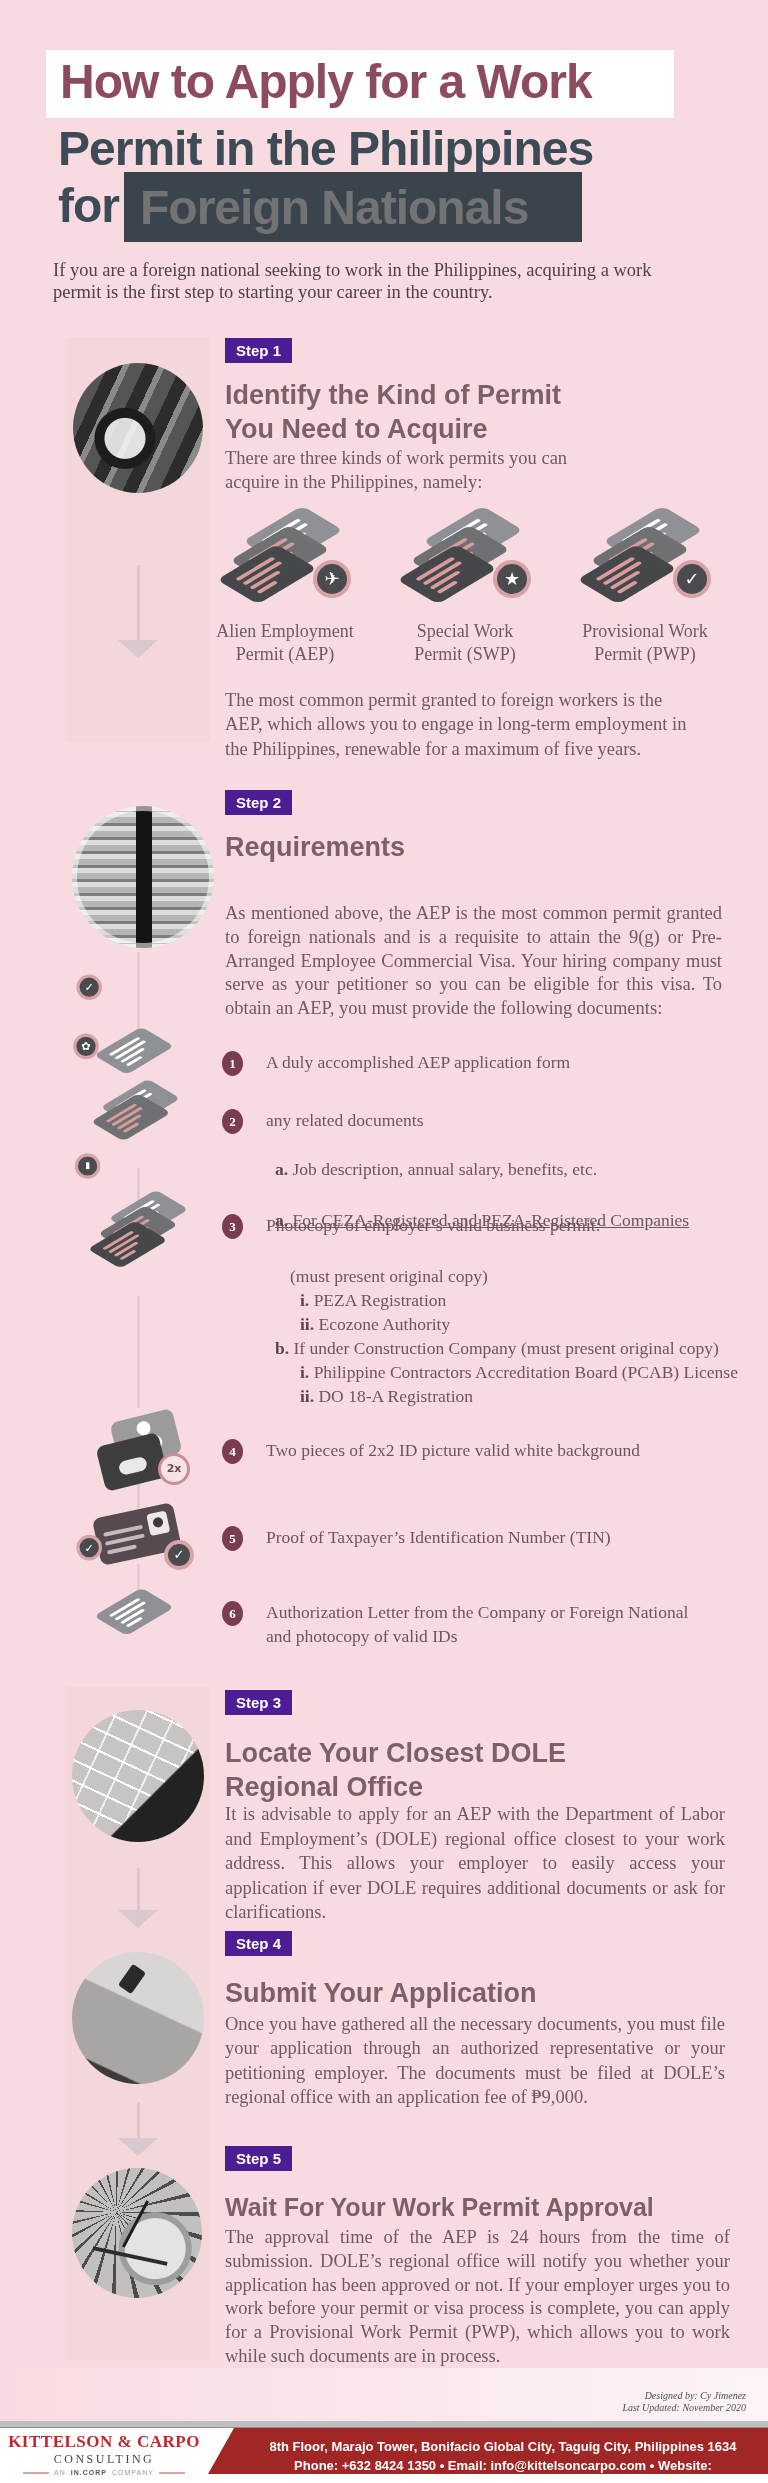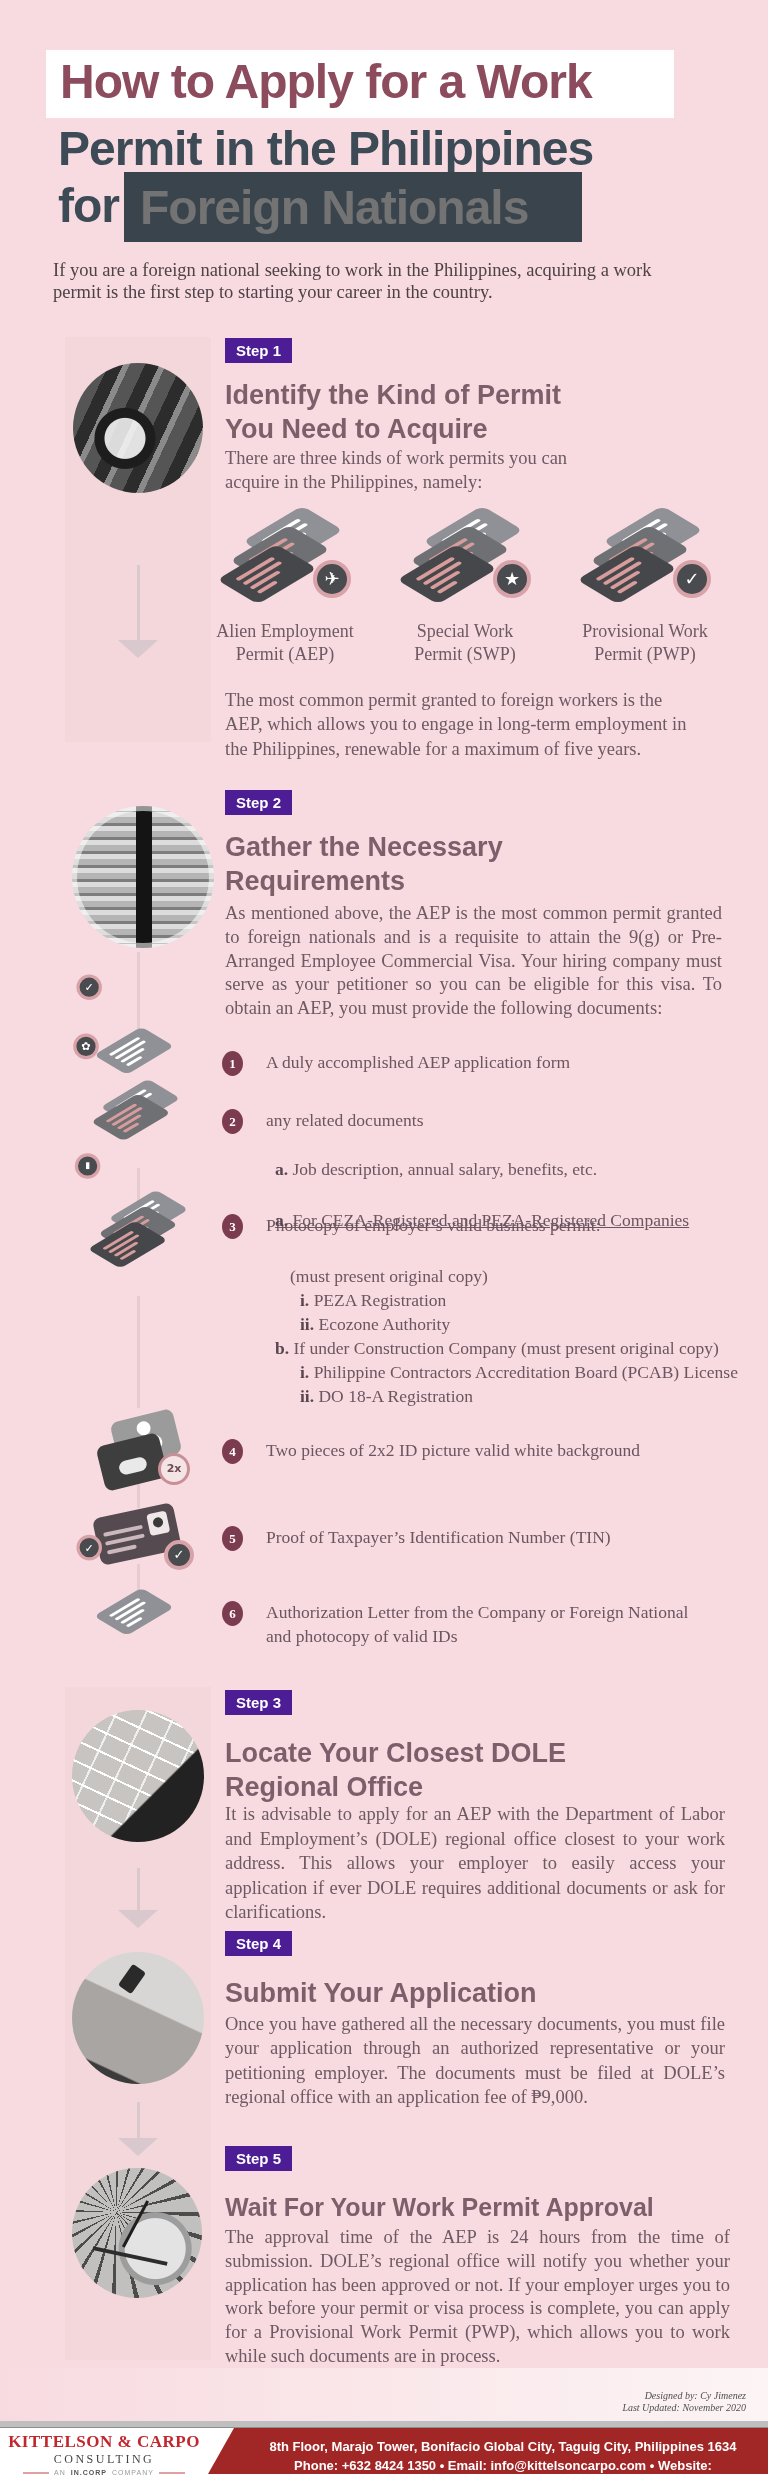--- a/index.html
+++ b/index.html
@@ -251,21 +251,20 @@
       <div>Provisional Work</div>
       <div>Permit (PWP)</div>
     </div>
   </div>
 
   <div class="abs" style="left:225px;top:688px;width:468px;font-size:18.5px;line-height:24.3px;">The most common permit granted to foreign workers is the AEP, which allows you to engage in long-term employment in the Philippines, renewable for a maximum of five years.</div>
 
   <div class="abs step-badge" style="left:225px;top:790px;">Step 2</div>
   <div class="abs photo" id="photo-s2"></div>
   <div class="abs h1" style="left:225px;top:830px;">
-    <div>Gather the Necessary</div>
     <div>Requirements</div>
   </div>
   <div class="abs para" style="left:225px;top:902px;width:497px;">As mentioned above, the AEP is the most common permit granted to foreign nationals and is a requisite to attain the 9(g) or Pre-Arranged Employee Commercial Visa. Your hiring company must serve as your petitioner so you can be eligible for this visa. To obtain an AEP, you must provide the following documents:</div>
 
   <div class="abs conn" style="left:137px;top:952px;height:78px;"></div>
   <div class="abs conn" style="left:137px;top:1168px;height:34px;"></div>
   <div class="abs conn" style="left:137px;top:1296px;height:112px;"></div>
   <div class="abs conn" style="left:137px;top:1484px;height:24px;"></div>
   <div class="abs conn" style="left:137px;top:1564px;height:28px;"></div>
 

